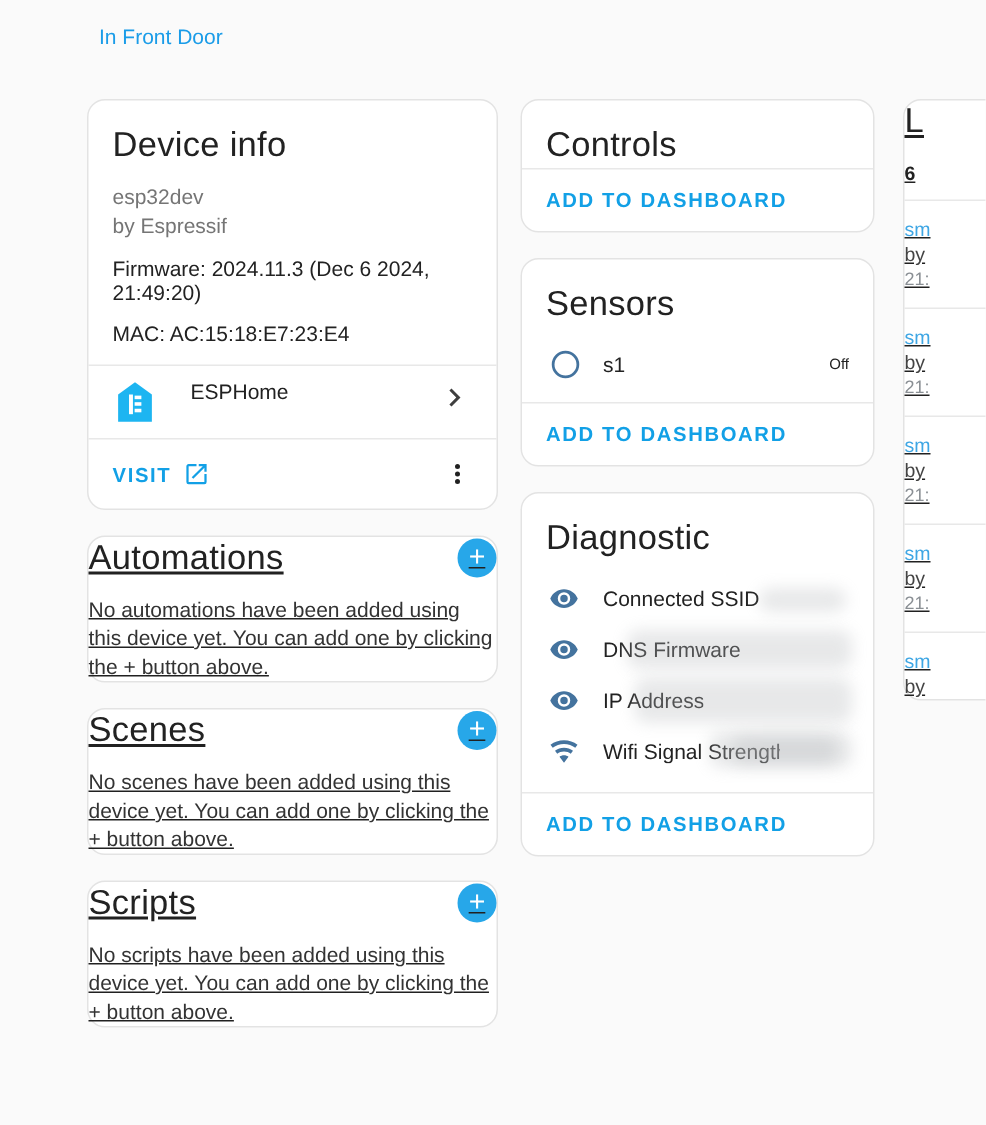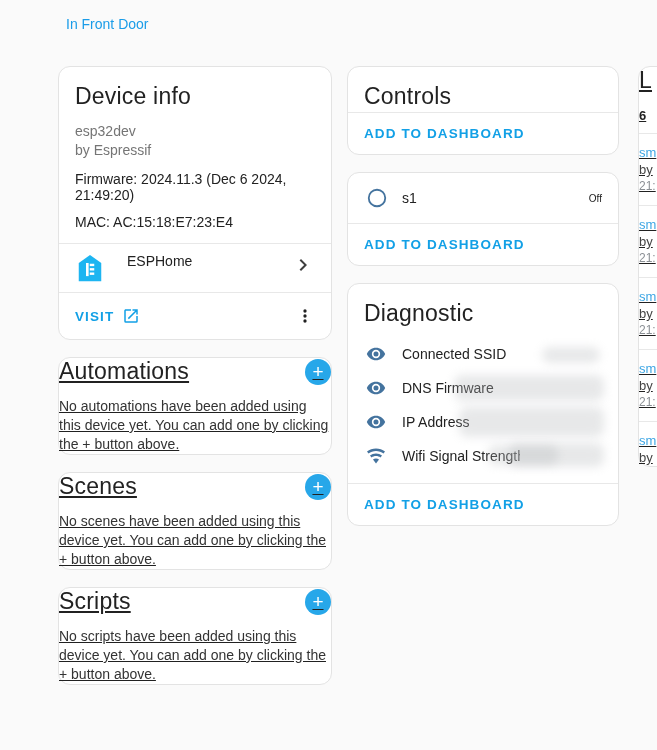--- a/index.html
+++ b/index.html
@@ -4,21 +4,21 @@
 <style>
   html,body{margin:0;padding:0;}
   body{
     width:657px;height:750px;overflow:hidden;position:relative;
     background:#fafafa;font-family:"Liberation Sans",sans-serif;color:#212121;
   }
   .area-link{position:absolute;left:66px;top:16px;font-size:14px;font-weight:500;color:#1a9ce8;cursor:pointer;}
   .layout{position:absolute;left:58px;top:66px;display:flex;align-items:flex-start;}
   .col{display:flex;flex-direction:column;gap:17px;}
   .col1{width:274px;}
-  .col2{width:272px;margin-left:15px;}
+  .col2{width:236px;margin-left:15px;}
   .col3{width:260px;margin-left:19px;}
   .card{background:#fff;border:1px solid #e3e3e3;border-radius:12px;box-sizing:border-box;}
   .card-title{font-size:23px;font-weight:400;color:#222;letter-spacing:.2px;}
   .pad{padding:0;text-decoration:underline;}
   .title-row{display:flex;align-items:center;justify-content:space-between;}
   .add-btn{width:26px;height:26px;border-radius:50%;background:#27a7e9;color:#fff;display:flex;
     align-items:center;justify-content:center;font-size:19px;line-height:1;cursor:pointer;flex:0 0 auto;}
   .empty-text{font-size:14px;line-height:19px;color:#333;margin-top:12px;}
   .muted{color:#757575;font-size:14px;line-height:19px;}
   .info-line{font-size:14px;color:#222;}
@@ -132,20 +132,23 @@
       <div style="padding:16px 16px 2px 16px;">
         <div class="card-title">Controls</div>
       </div>
       <div class="hairline"></div>
       <div class="action-row">
         <span class="text-btn">ADD TO DASHBOARD</span>
       </div>
     </div>
 
     <div class="card">
+      <div style="padding:16px 16px 2px 16px;">
+        <div class="card-title">Sensors</div>
+      </div>
       <div class="entity-row">
         <span>
           <svg width="22" height="22" viewBox="0 0 24 24" fill="#44739e">
               <path d="M12,20A8,8 0 0,1 4,12A8,8 0 0,1 12,4A8,8 0 0,1 20,12A8,8 0 0,1 12,20M12,2A10,10 0 0,0 2,12A10,10 0 0,0 12,22A10,10 0 0,0 22,12A10,10 0 0,0 12,2Z"></path>
             </svg>
         </span>
         <span class="label">s1</span>
         <span class="state">Off</span>
       </div>
       <div class="hairline"></div>

